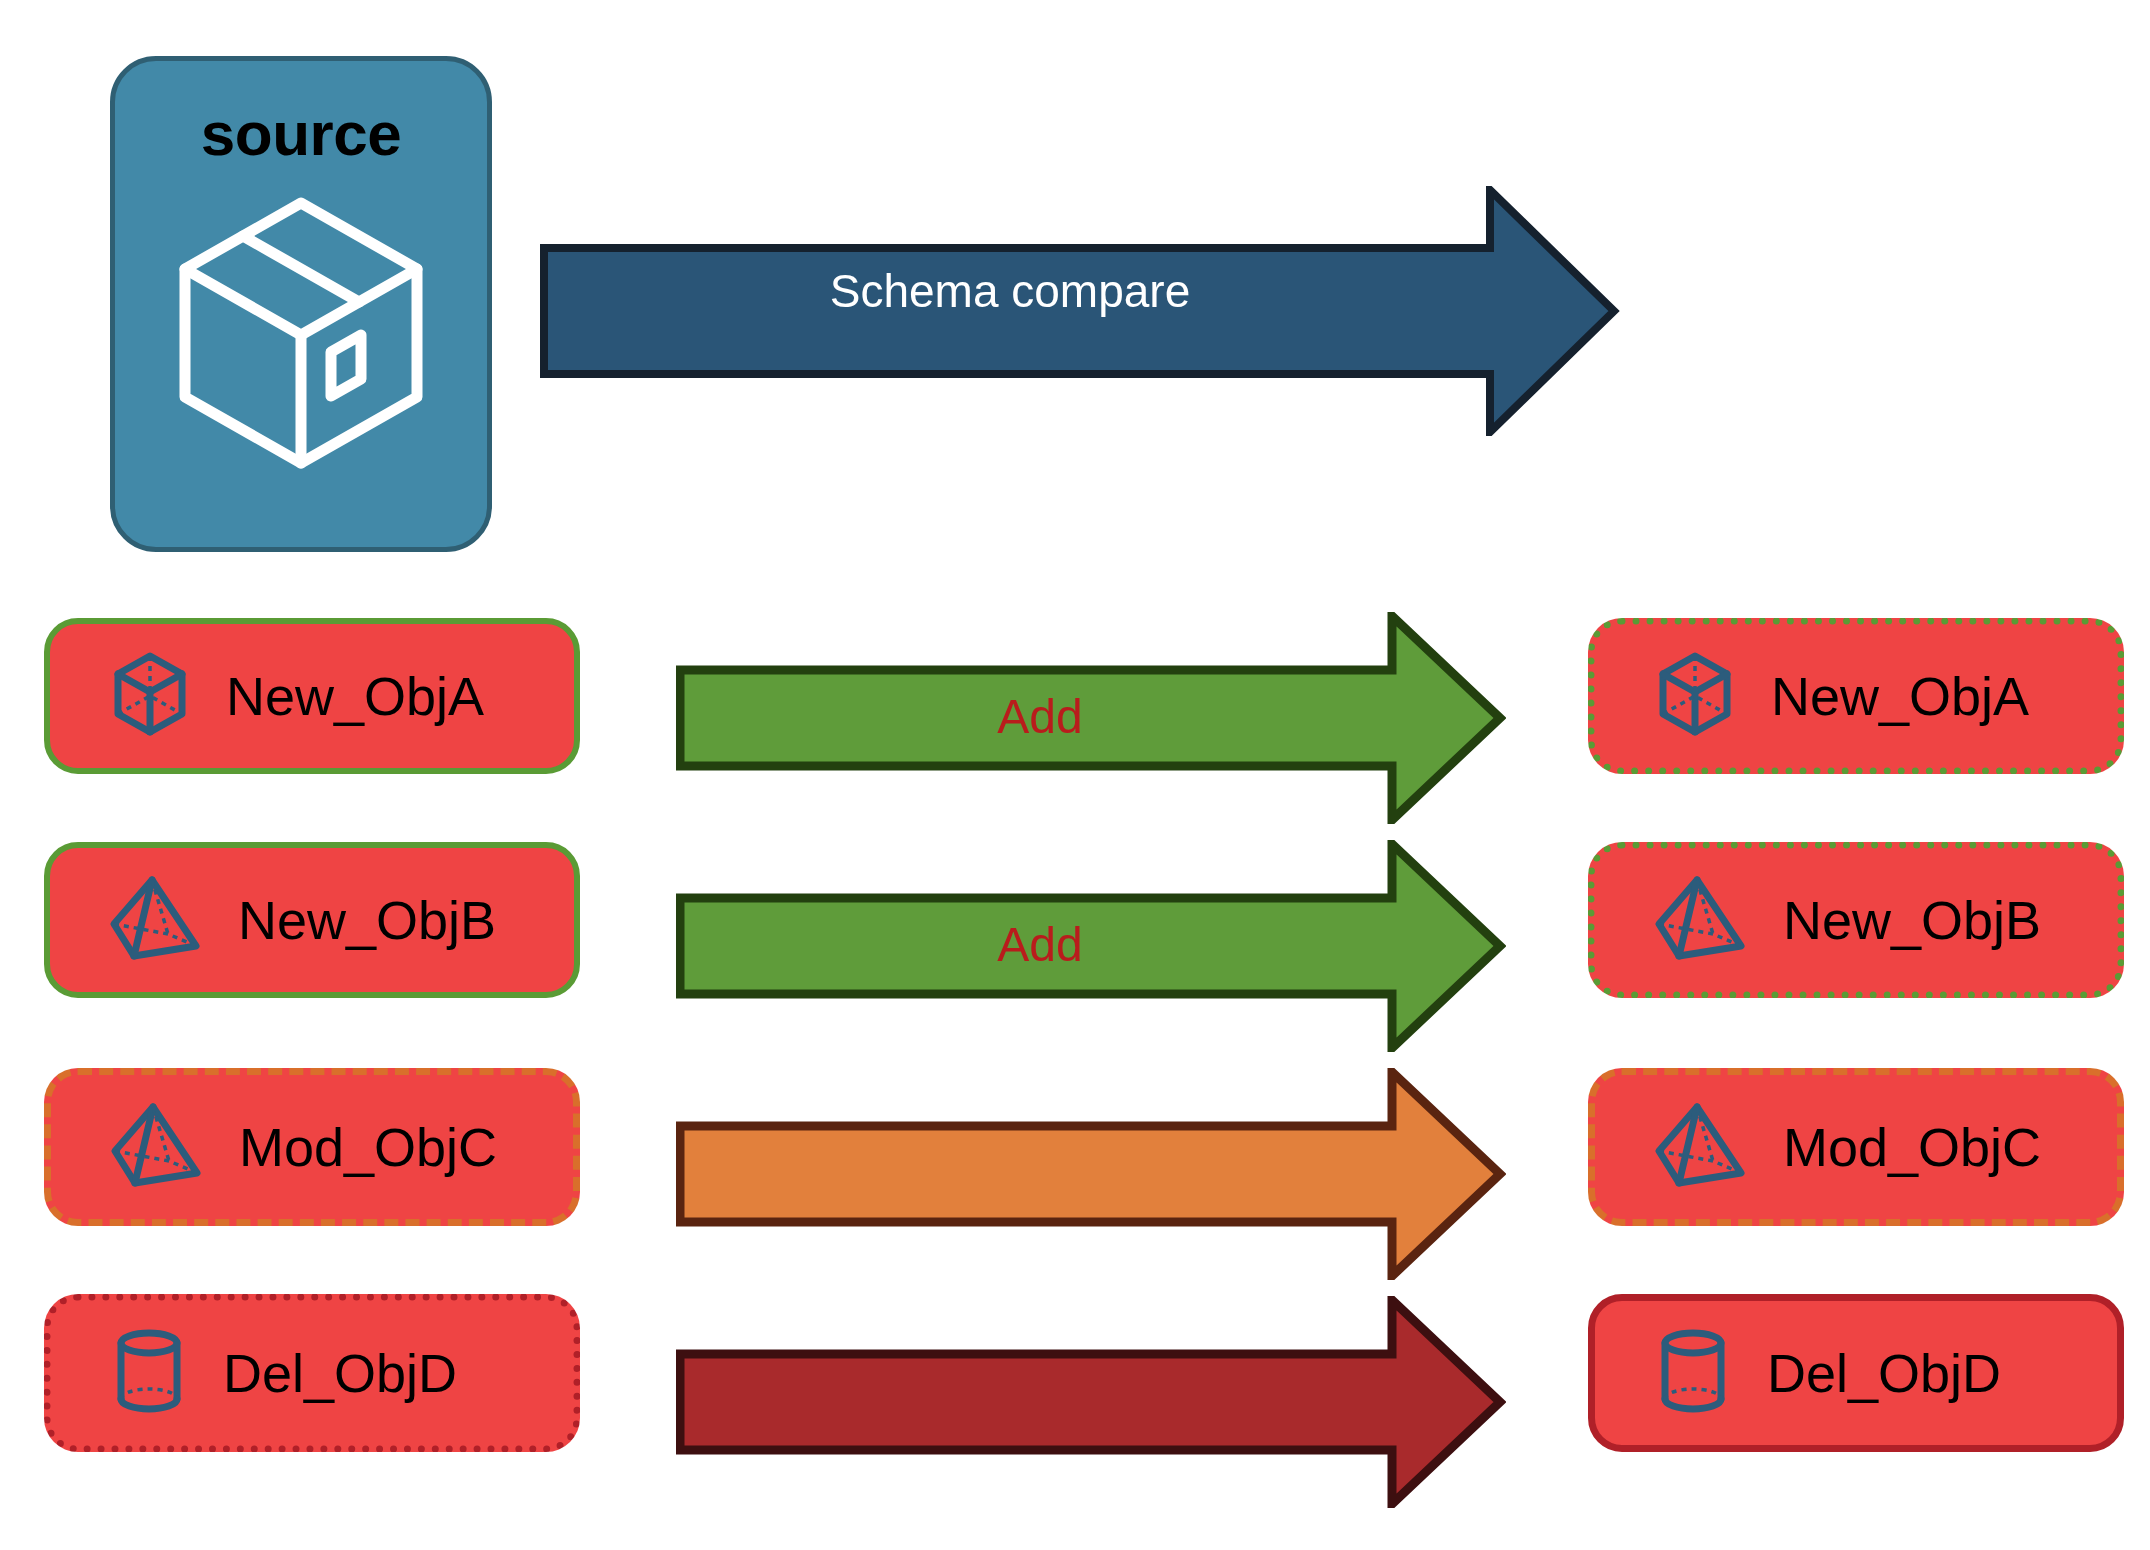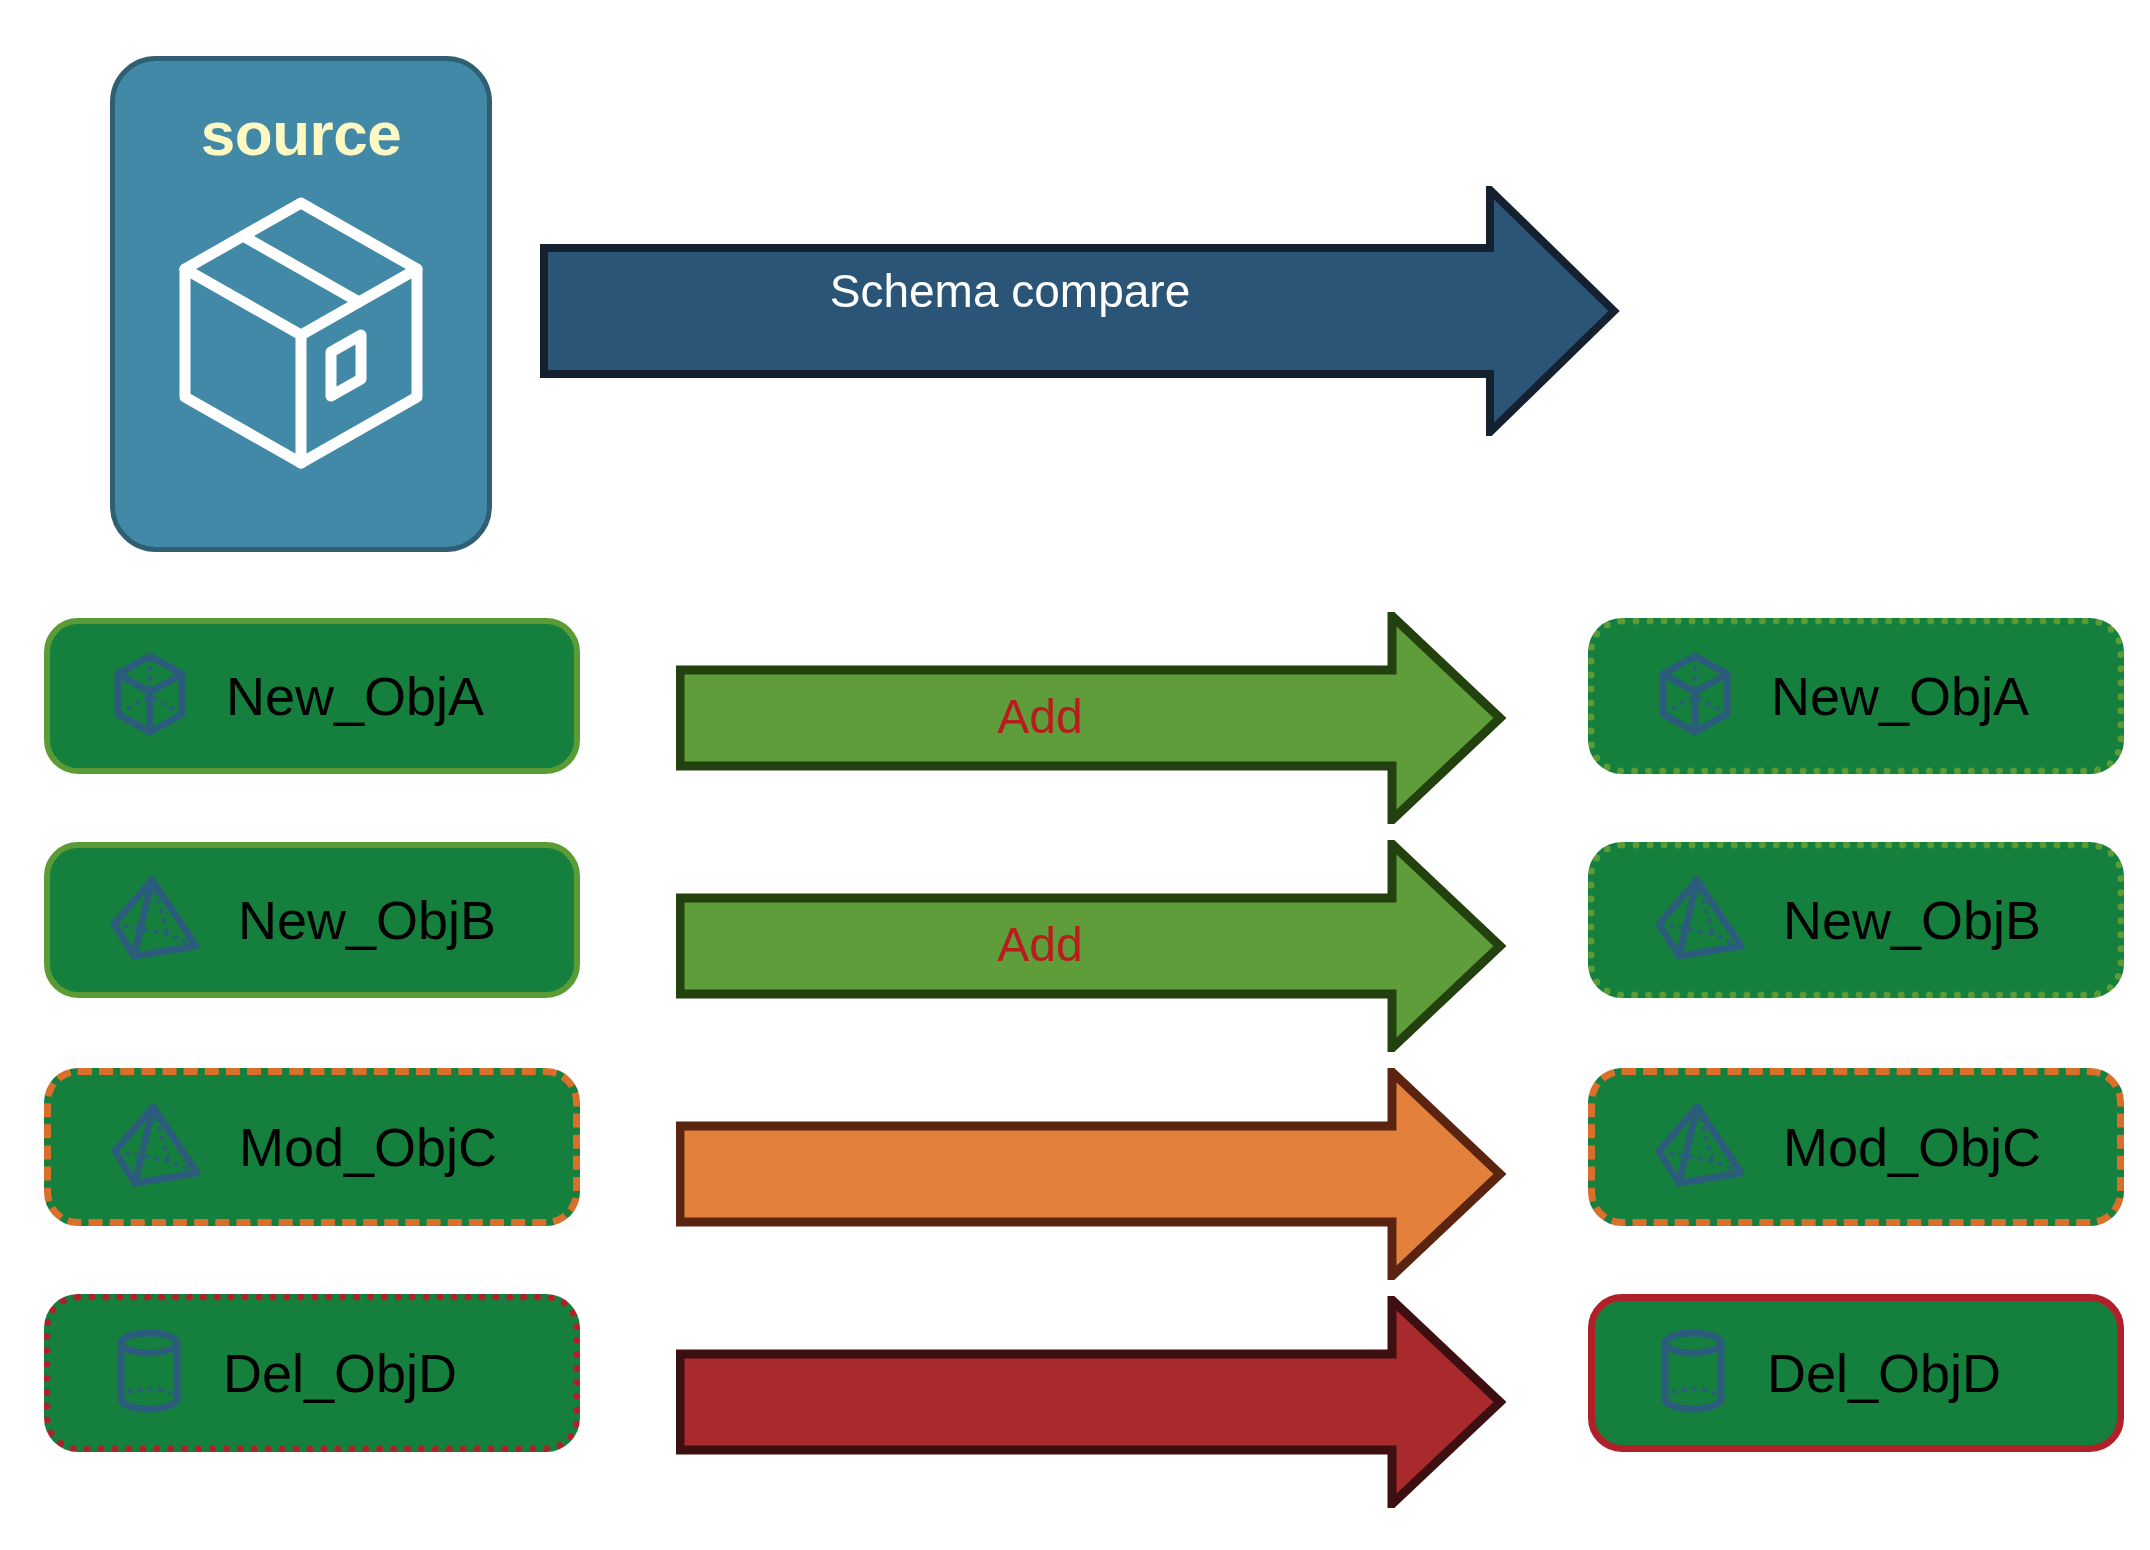--- a/index.html
+++ b/index.html
@@ -15,21 +15,21 @@
   .endpoint-card {
     position: absolute;
     background: #4289a8;
     border: 5px solid #2f5f73;
     border-radius: 46px;
     display: flex;
     flex-direction: column;
     align-items: center;
   }
   .endpoint-title {
-    color: #fef9c3;
+    color: #000000;
     font-size: 62px;
     font-weight: bold;
     letter-spacing: -0.5px;
     margin-top: 42px;
     line-height: 1;
   }
   .endpoint-glyph { margin-top: 18px; }
 
   #card-source { left: 110px; top: 56px; width: 382px; height: 496px; }
   #card-target { left: 1668px; top: 56px; width: 382px; height: 496px; }
@@ -45,21 +45,21 @@
     text-align: center;
     color: #ffffff;
     font-size: 46px;
     line-height: 1;
     pointer-events: none;
   }
 
   
   .obj-box {
     position: absolute;
-    background: #15803d;
+    background: #ef4444;
     border-radius: 34px;
     display: flex;
     align-items: center;
   }
   .obj-box .obj-icon { margin-left: 58px; flex: 0 0 auto; }
   .obj-box .obj-label {
     margin-left: 34px;
     font-size: 54px;
     color: #000000;
     line-height: 1;

